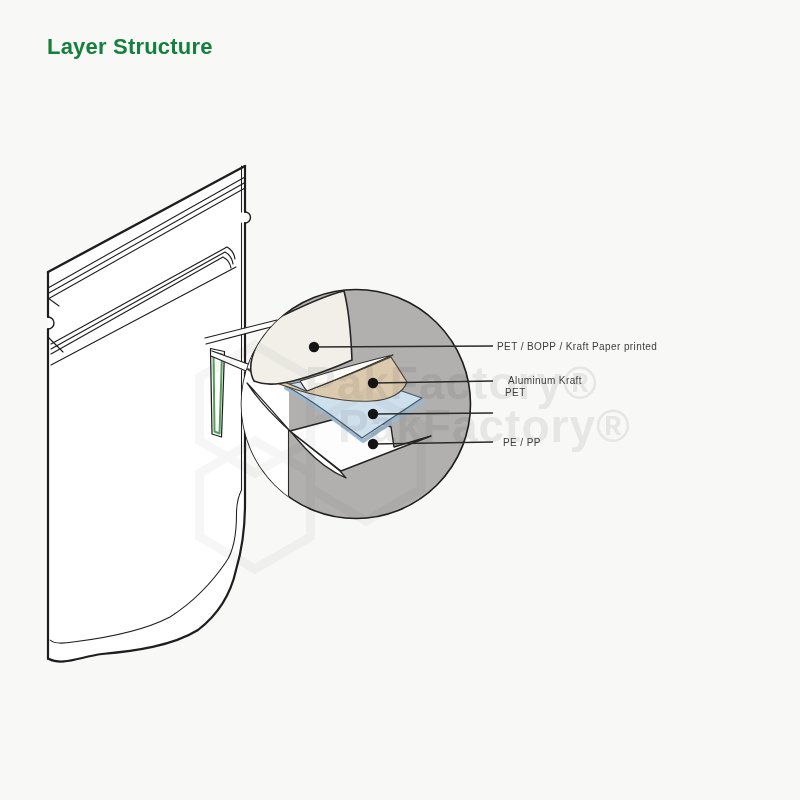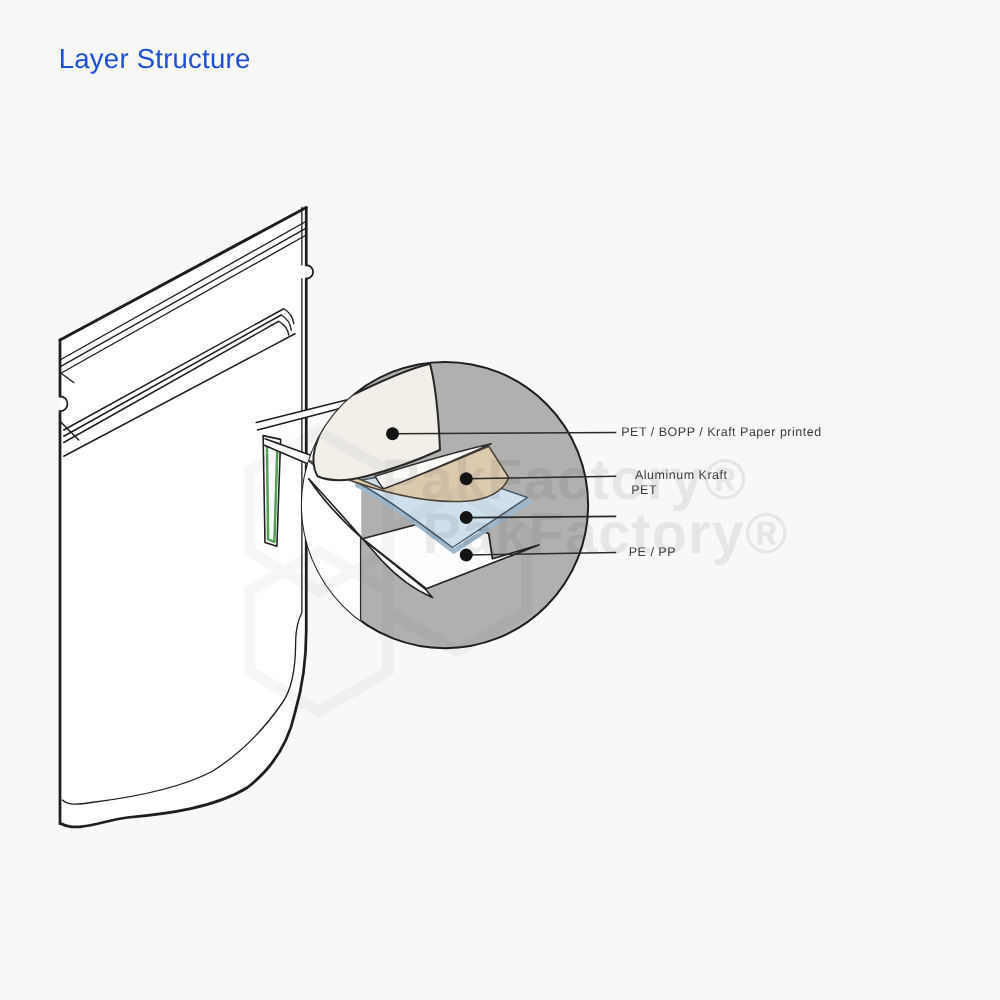--- a/index.html
+++ b/index.html
@@ -7,23 +7,23 @@
     position:relative;
     width:800px;height:800px;
     background:#f8f8f7;
     font-family:"Liberation Sans", sans-serif;
     overflow:hidden;
   }
   .page-title{
     position:absolute;
     left:47px;top:34px;
     font-size:22px;
-    font-weight:400;
+    font-weight:700;
     letter-spacing:.2px;
-    color:#1d4ed8;
+    color:#15803d;
   }
   .diagram-svg{position:absolute;left:0;top:0;}
   .callout-label{
     position:absolute;
     font-size:10px;
     letter-spacing:.4px;
     color:#3d3d3d;
     white-space:nowrap;
     line-height:18px;
   }

